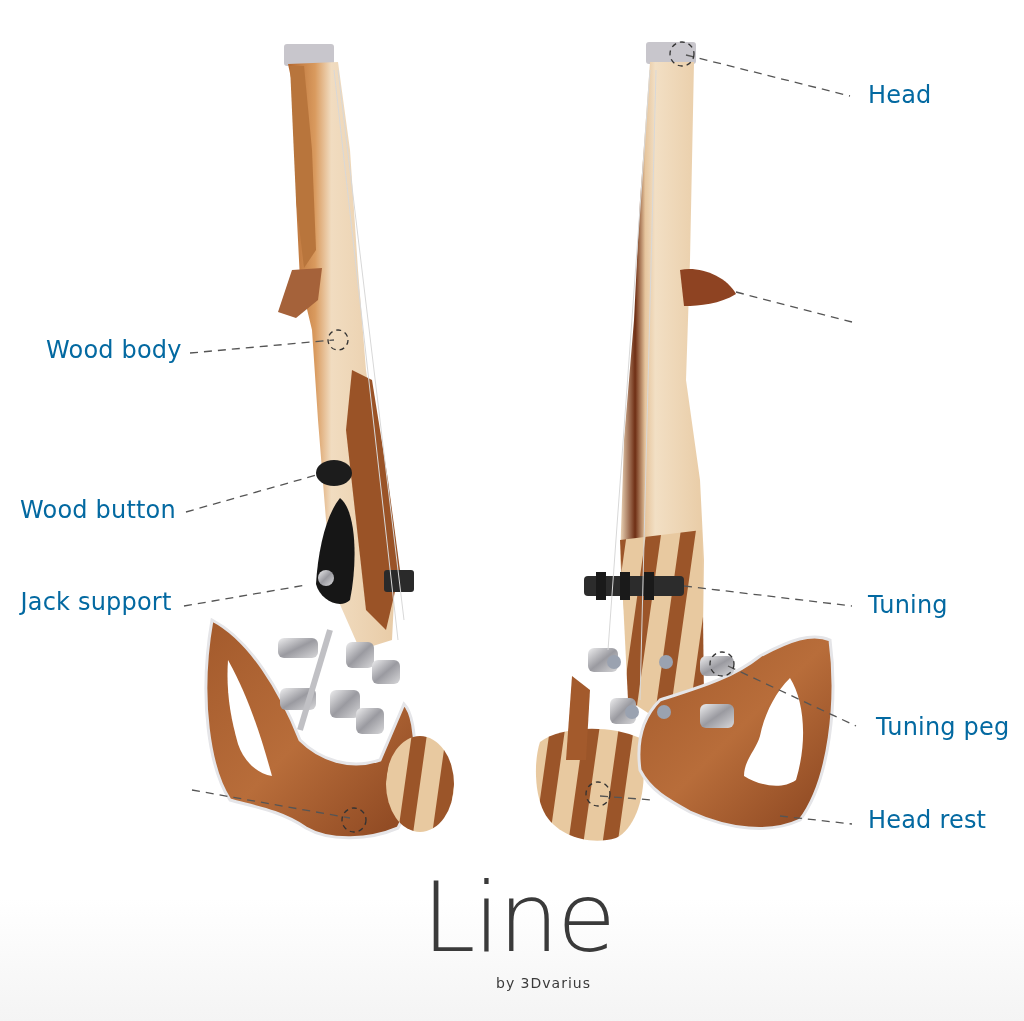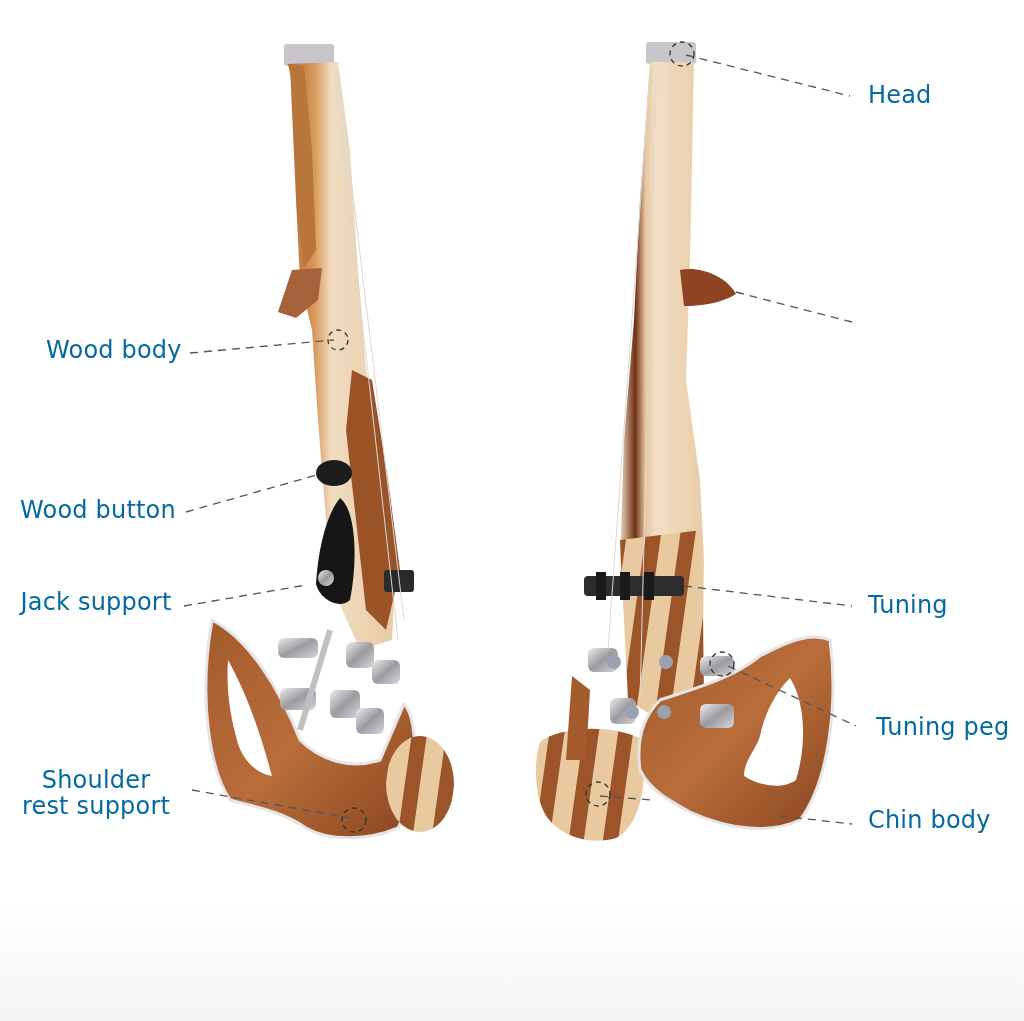--- a/index.html
+++ b/index.html
@@ -159,32 +159,32 @@
 
   <div class="label right-align" style="left:46px; top:337px; width:126px;">
     <span>Wood body</span>
   </div>
   <div class="label right-align" style="left:20px; top:497px; width:152px;">
     <span>Wood button</span>
   </div>
   <div class="label right-align" style="left:20px; top:589px; width:152px;">
     <span>Jack support</span>
   </div>
-  <div class="label right-align" style="left:20px; top:767px; width:152px;">
-    <span class="line2">Shoulder</span>
-    <span class="line2">rest support</span>
-  </div>
 
   <div class="label" style="left:868px; top:82px;">
     <span>Head</span>
   </div>
   <div class="label" style="left:868px; top:592px;">
     <span>Tuning</span>
   </div>
   <div class="label" style="left:868px; top:714px;margin-left:8px;">
     <span>Tuning peg</span>
   </div>
   <div class="label" style="left:868px; top:807px;">
-    <span>Chin body</span>
+    <span>Head rest</span>
   </div>
 
+  <div class="logo">
+    <div class="logo-word">Line</div>
+    <div class="logo-sub">by 3Dvarius</div>
+  </div>
 
 </div>
 
 </body></html>

